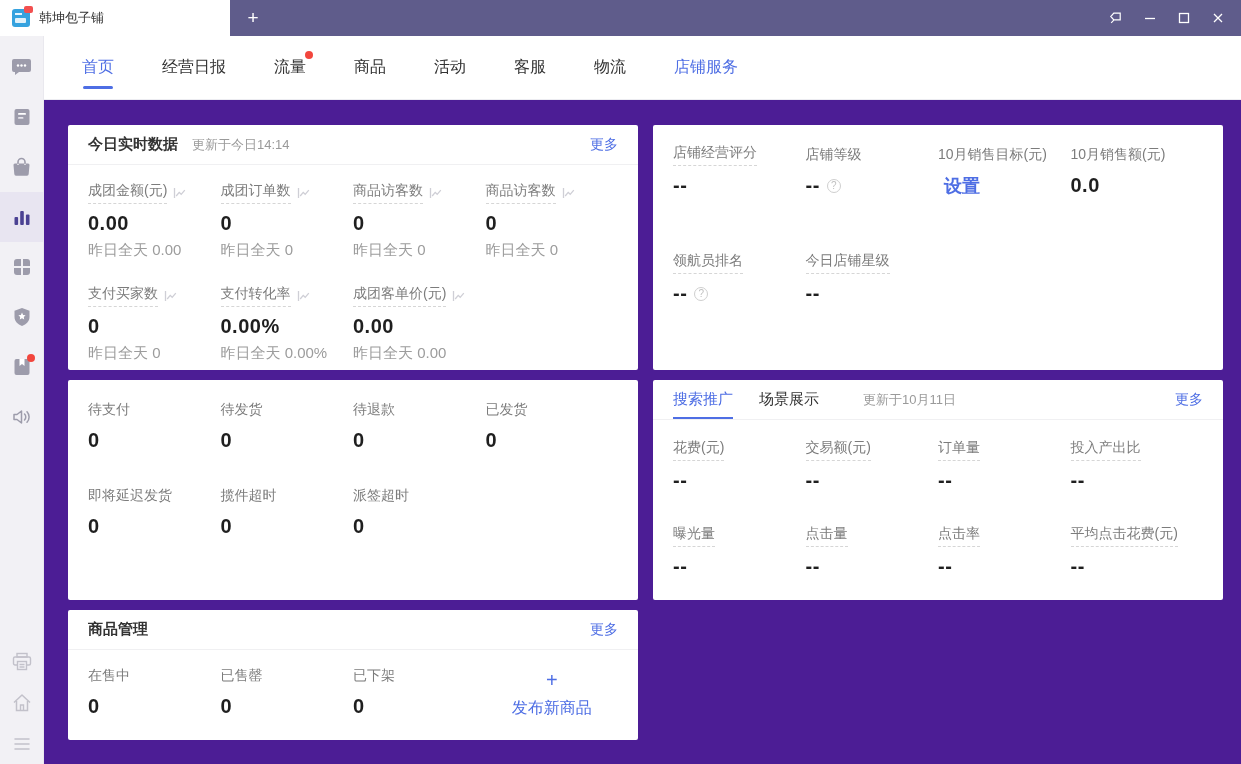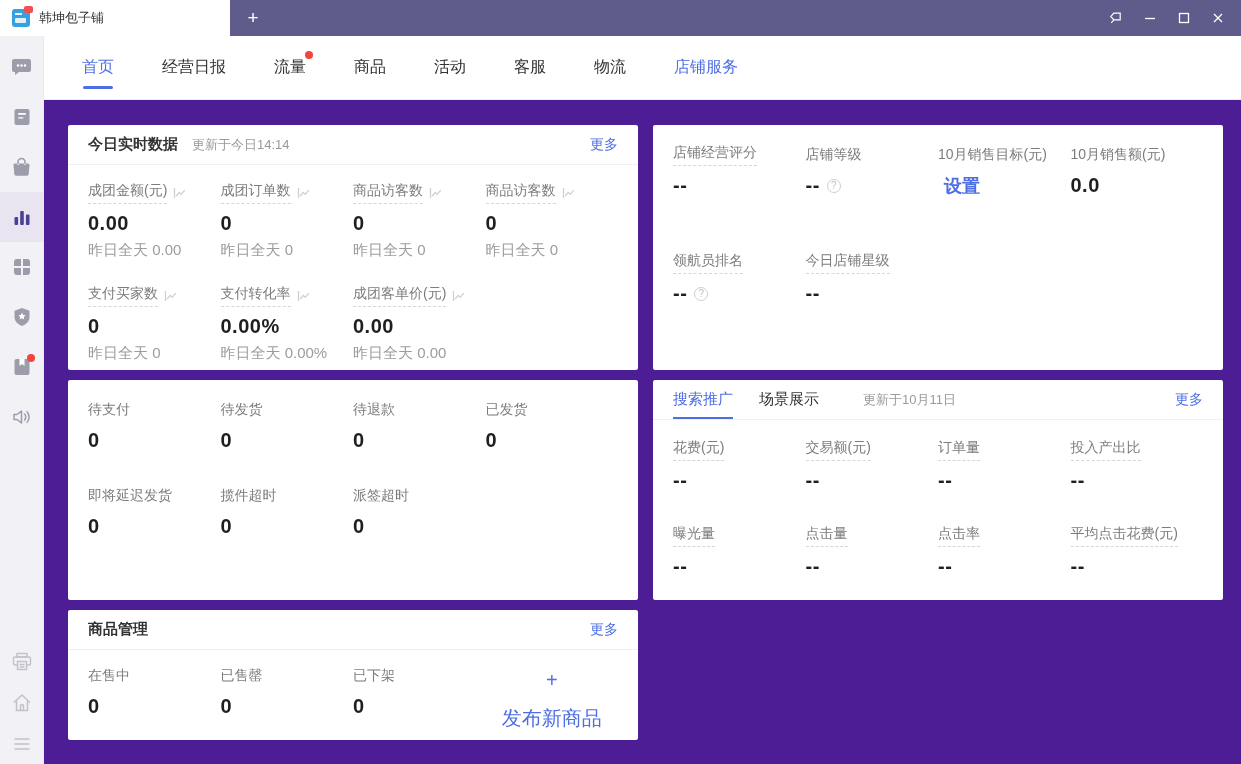--- a/index.html
+++ b/index.html
@@ -63,21 +63,21 @@
   .m-label.dashed { border-bottom:1px dashed #d6d6d6; padding-bottom:3px; }
   .trend-icon { margin-left:6px; display:inline-flex; }
   .m-value-row { margin-top:9px; display:flex; align-items:center; }
   .m-value { font-size:20px; font-weight:bold; color:#1f1f1f; letter-spacing:.5px; }
   .m-action { font-size:18px; font-weight:bold; color:#4e6ee4; cursor:default;margin-left:6px; }
   .help-icon { margin-left:7px; width:14px; height:14px; border:1px solid #cfcfcf; border-radius:50%; color:#c0c0c0; font-size:10px; line-height:12px; text-align:center; }
   .m-sub { margin-top:6px; font-size:15px; color:#9c9c9c; }
 
   .publish-cell { grid-column:4; grid-row:1; display:flex; flex-direction:column; align-items:center; justify-content:center; padding-top:4px; cursor:default; }
   .publish-plus { color:#4e6ee4; font-size:20px; line-height:20px; font-weight:400; }
-  .publish-label { margin-top:15px; font-size:20px; color:#4e6ee4; }
+  .publish-label { margin-top:8px; font-size:16px; color:#4e6ee4; }
 
   svg { display:block; }
 </style>
 </head>
 <body>
 
 <div class="titlebar">
   <div class="tab-active">
     <div class="favicon">
         <span class="fav-badge"></span>

